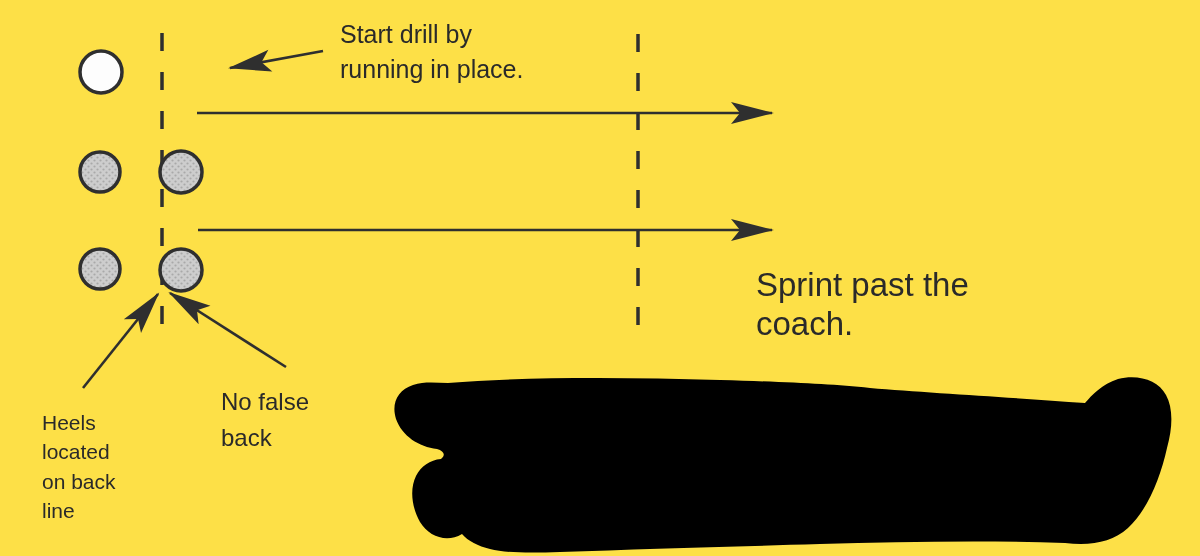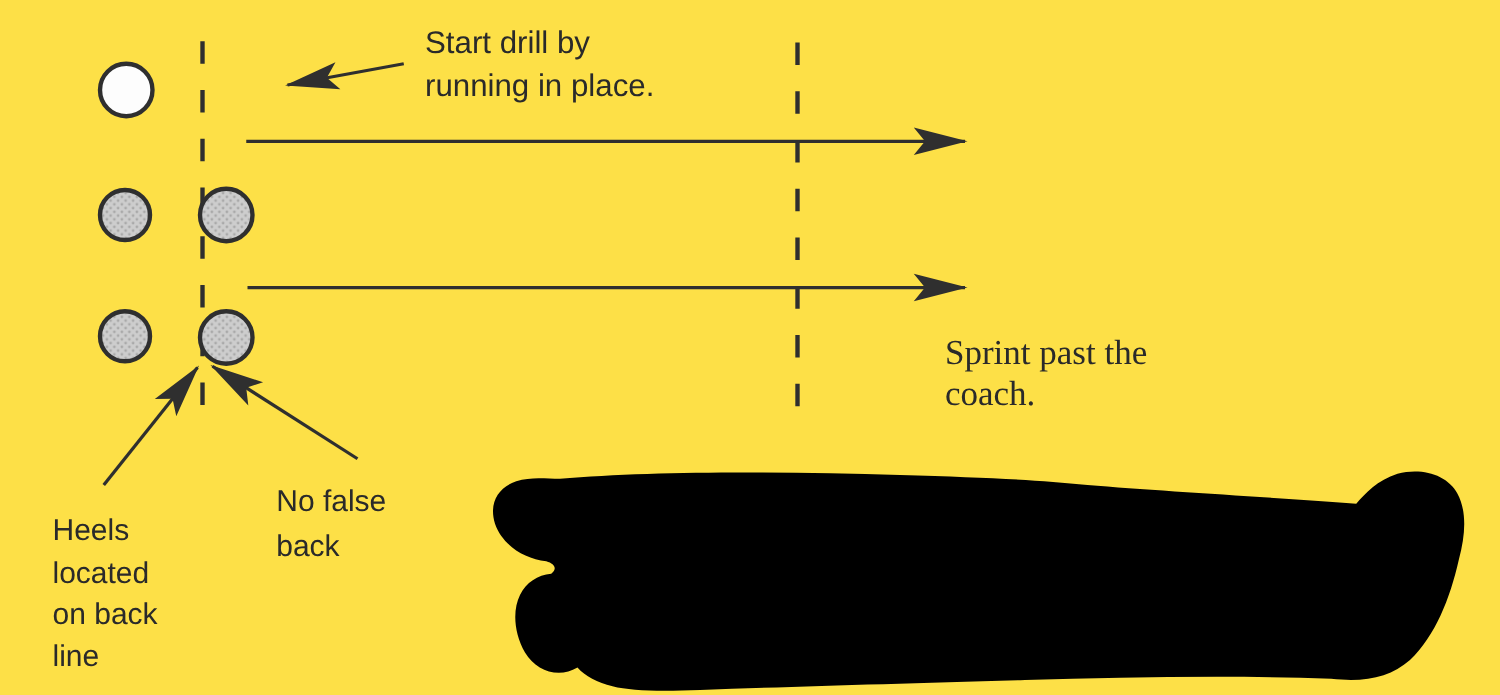--- a/index.html
+++ b/index.html
@@ -13,23 +13,23 @@
     font-family: "Liberation Sans", sans-serif;
     color: #2a2a2a;
   }
   .stage svg { position: absolute; left: 0; top: 0; }
   .lbl {
     position: absolute;
     white-space: pre-line;
     color: #2a2a2a;
   }
   .lbl-start  { left: 340px; top: 17px;  font-size: 25px; line-height: 1.38; }
-  .lbl-sprint { left: 756px; top: 266px; font-size: 28px; line-height: 1.18; font-family: Liberation Serif, serif; }
+  .lbl-sprint { left: 756px; top: 266px; font-size: 33px; line-height: 1.18; }
   .lbl-nofalse{ left: 221px; top: 384px; font-size: 24px; line-height: 1.48; }
-  .lbl-heels  { left: 42px;  top: 408px; font-size: 24px; line-height: 1.40; }
+  .lbl-heels  { left: 42px;  top: 408px; font-size: 21px; line-height: 1.40; }
   .lbl-coach  { left: 795px; top: 163px; white-space: nowrap; }
   .coach-initial { font-size: 44px; line-height: 1; letter-spacing: 1px; }
   .coach-rest    { font-size: 31px; line-height: 1; letter-spacing: 1.5px; }
 </style>
 </head>
 <body>
 
 <div class="stage">
 
   <svg width="1200" height="556" viewBox="0 0 1200 556">

